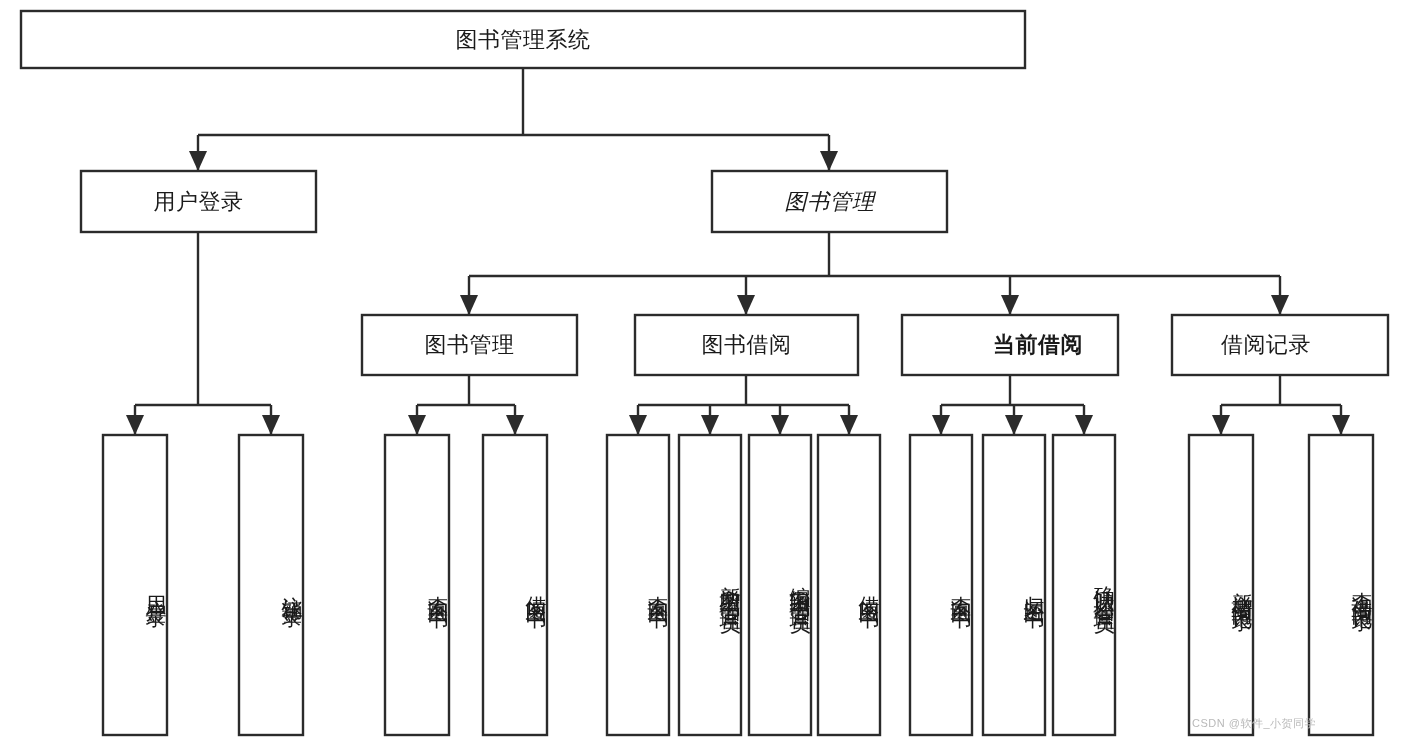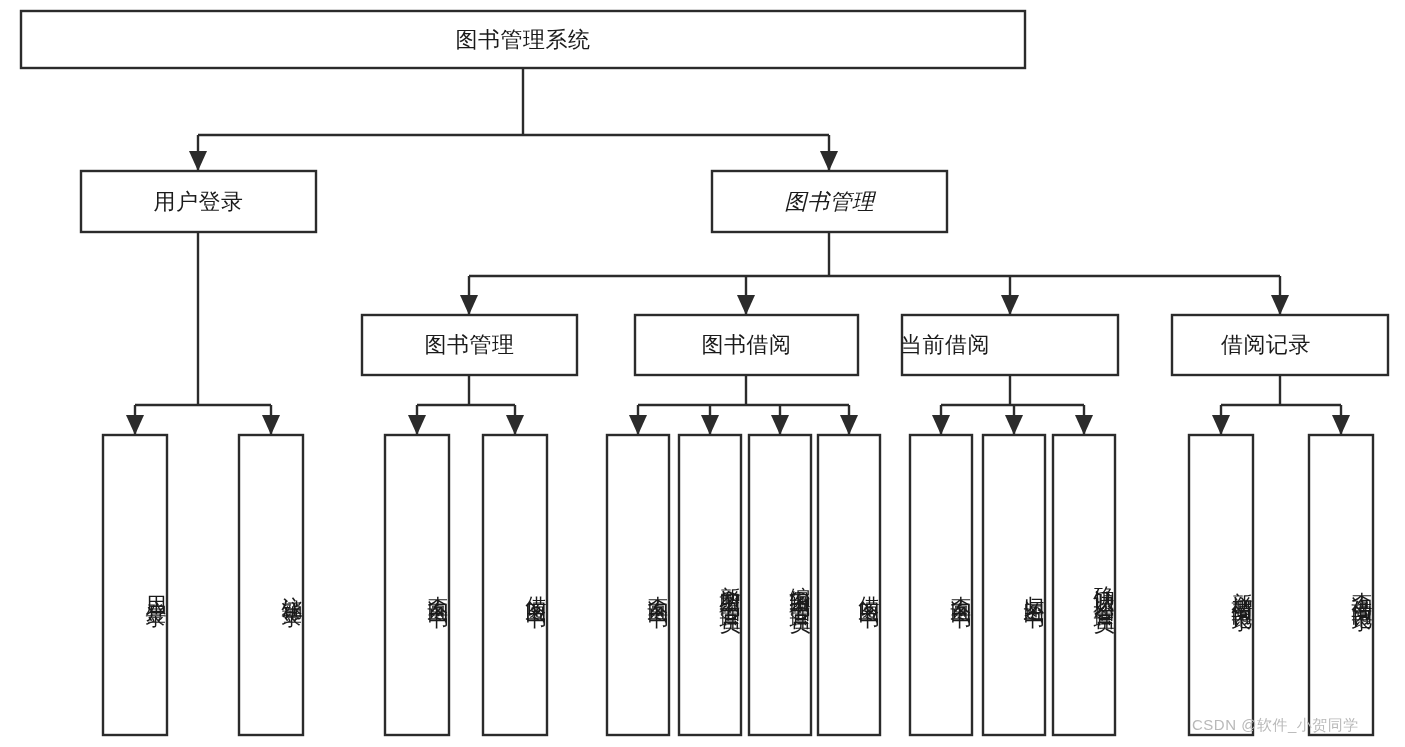--- a/index.html
+++ b/index.html
@@ -61,21 +61,21 @@
     text-orientation: upright;
     font-size: 21px;
     letter-spacing: 4px;
     line-height: 1;
     padding-top: 4px;
     align-items: flex-start;
     justify-content: center;
   }
   .watermark {
     position: absolute;
-    font-size: 15px;
+    font-size: 11px;
     color: #b9b9b9;
     white-space: nowrap;
     letter-spacing: 0.5px;
   }
 </style>
 </head>
 <body>
 
 <div id="diagram-root">
   <svg class="diagram-canvas" id="diagram-canvas" viewBox="0 0 1405 747">
@@ -151,21 +151,21 @@
       <rect x="1053" y="435" width="62" height="300" class="node-box"></rect>
       <rect x="1189" y="435" width="64" height="300" class="node-box"></rect>
       <rect x="1309" y="435" width="64" height="300" class="node-box"></rect>
     </svg>
   <div id="label-layer">
       <div class="node-label horiz" style="left: 21px; top: 11px; width: 1004px; height: 57px;">图书管理系统</div>
       <div class="node-label horiz" style="left: 81px; top: 171px; width: 235px; height: 61px;">用户登录</div>
       <div class="node-label horiz" style="left: 712px; top: 171px; width: 235px; height: 61px; font-style: italic;">图书管理</div>
       <div class="node-label horiz" style="left: 362px; top: 315px; width: 215px; height: 60px;">图书管理</div>
       <div class="node-label horiz" style="left: 635px; top: 315px; width: 223px; height: 60px;">图书借阅</div>
-      <div class="node-label horiz" style="left: 859px; top: 315px; width: 172px; height: 60px;">当前借阅</div>
+      <div class="node-label horiz" style="left: 952px; top: 315px; width: 172px; height: 60px; font-weight: bold;">当前借阅</div>
       <div class="node-label horiz" style="left: 1172px; top: 315px; width: 188px; height: 60px;">借阅记录</div>
       <div class="node-label vert" style="left: 103px; top: 435px; width: 64px; height: 300px;">用户登录</div>
       <div class="node-label vert" style="left: 239px; top: 435px; width: 64px; height: 300px;">注销登录</div>
       <div class="node-label vert" style="left: 385px; top: 435px; width: 64px; height: 300px;">查询图书</div>
       <div class="node-label vert" style="left: 483px; top: 435px; width: 64px; height: 300px;">借阅图书</div>
       <div class="node-label vert" style="left: 607px; top: 435px; width: 62px; height: 300px;">查询图书</div>
       <div class="node-label vert" style="left: 679px; top: 435px; width: 62px; height: 300px;">新增图书（管理员）</div>
       <div class="node-label vert" style="left: 749px; top: 435px; width: 62px; height: 300px;">编辑图书（管理员）</div>
       <div class="node-label vert" style="left: 818px; top: 435px; width: 62px; height: 300px;">借阅图书</div>
       <div class="node-label vert" style="left: 910px; top: 435px; width: 62px; height: 300px;">查询图书</div>

